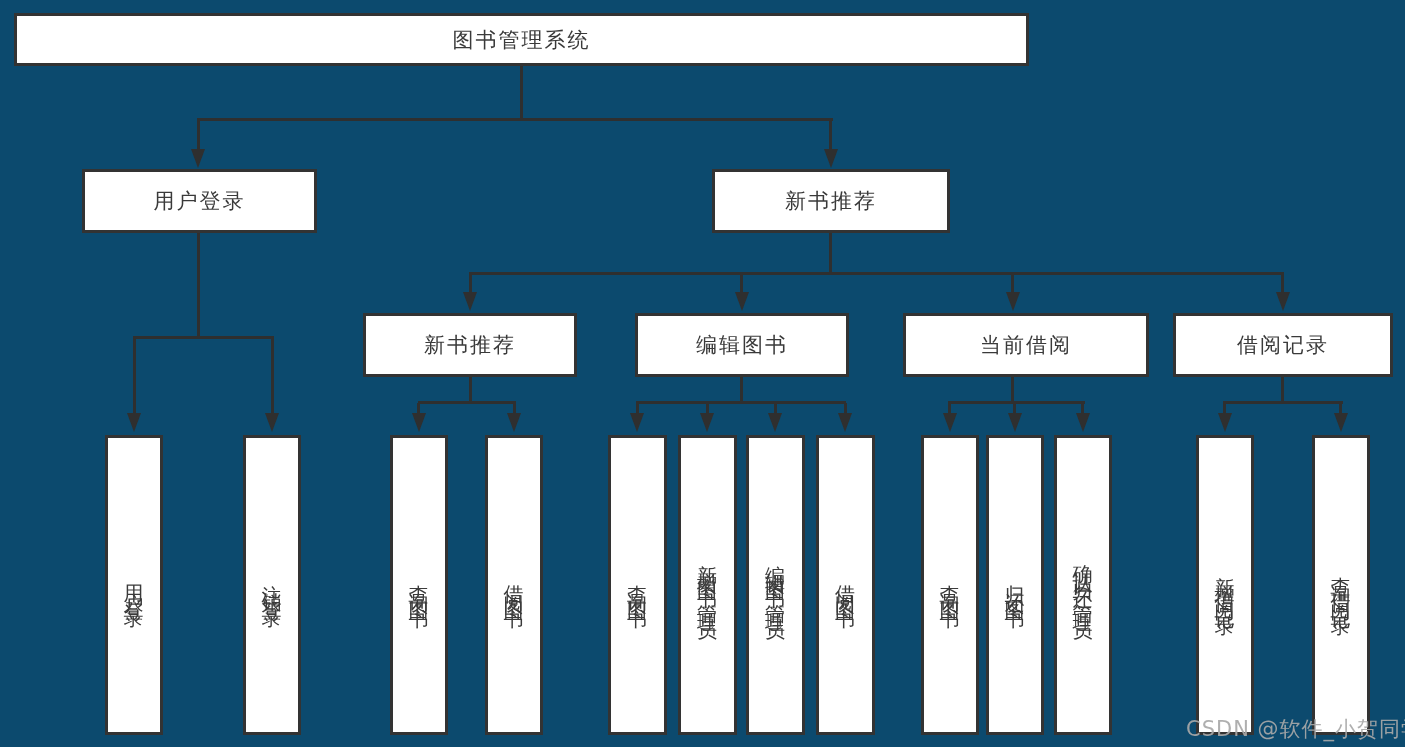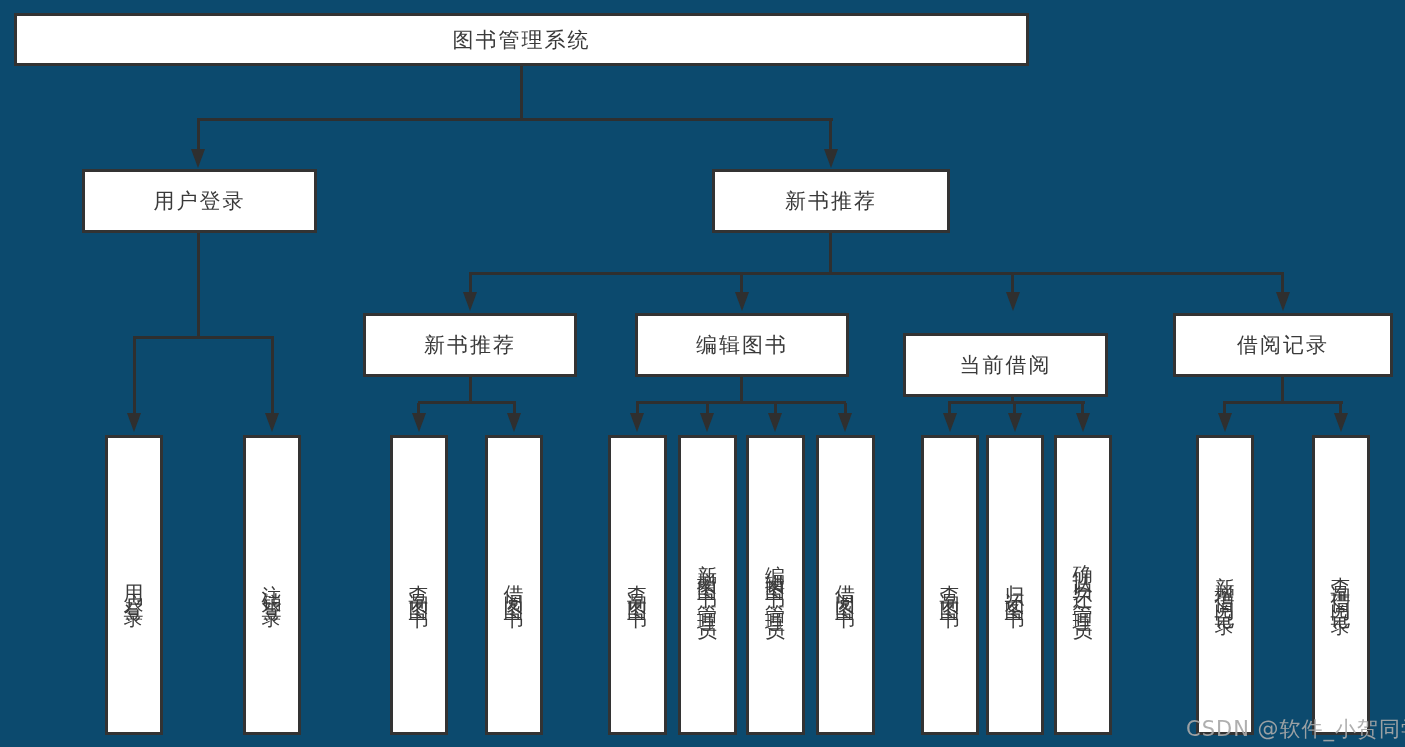--- a/index.html
+++ b/index.html
@@ -71,21 +71,21 @@
   <div class="tri-down" style="left:1006px; top:292px;"></div>
   <div class="v-line" style="left:1281px; top:274px; width:3px; height:19px;"></div>
   <div class="tri-down" style="left:1276px; top:292px;"></div>
 
   <div class="box" style="left:363px; top:313px; width:214px; height:64px;">
     <span class="hlabel">新书推荐</span>
   </div>
   <div class="box" style="left:635px; top:313px; width:214px; height:64px;">
     <span class="hlabel">编辑图书</span>
   </div>
-  <div class="box" style="left:903px; top:313px; width:205px; height:64px;margin-top:20px;">
+  <div class="box" style="left:903px; top:313px; width:246px; height:64px;">
     <span class="hlabel">当前借阅</span>
   </div>
   <div class="box" style="left:1173px; top:313px; width:220px; height:64px;">
     <span class="hlabel">借阅记录</span>
   </div>
 
   <div class="v-line" style="left:469px; top:376px; width:3px; height:28px;"></div>
   <div class="h-line" style="left:418px; top:401px; width:98px; height:3px;"></div>
   <div class="v-line" style="left:417px; top:403px; width:3px; height:11px;"></div>
   <div class="tri-down" style="left:412px; top:413px;"></div>

